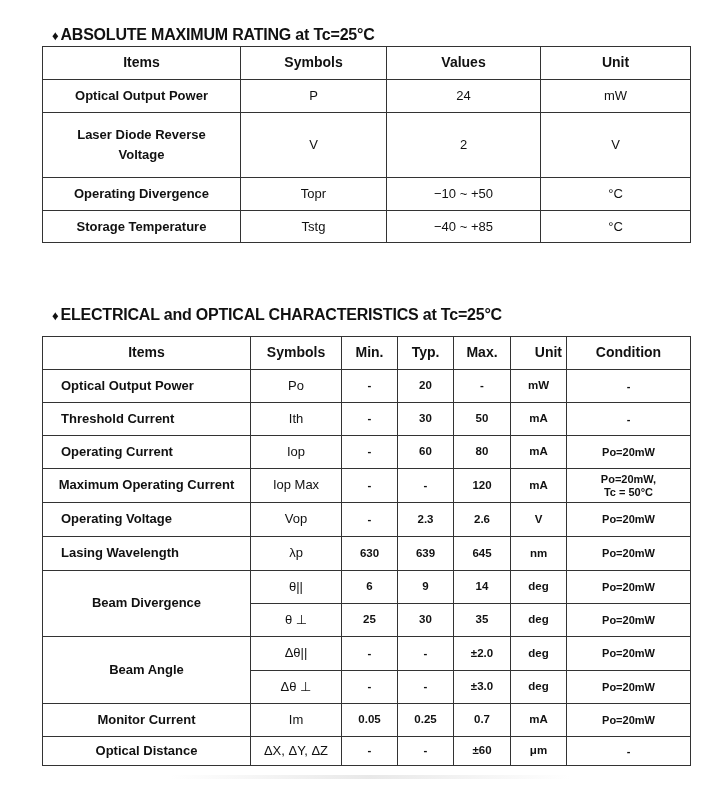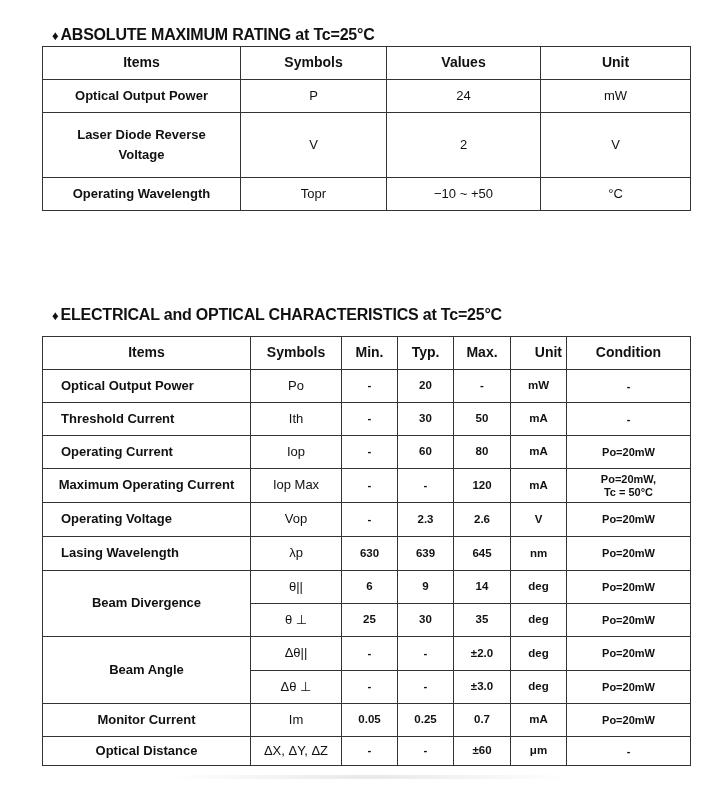--- a/index.html
+++ b/index.html
@@ -47,23 +47,29 @@
     <td class="val">24</td>
     <td class="val">mW</td>
   </tr>
   <tr style="height:45px">
     <td style="padding:12px 30px">Laser Diode Reverse Voltage</td>
     <td class="val">V</td>
     <td class="val">2</td>
     <td class="val">V</td>
   </tr>
   <tr style="height:33px">
-    <td>Operating Wavelength</td>
+    <td>Operating Divergence</td>
     <td class="val">Topr</td>
     <td class="val">−10 ~ +50</td>
+    <td class="val">°C</td>
+  </tr>
+  <tr style="height:32px">
+    <td>Storage Temperature</td>
+    <td class="val">Tstg</td>
+    <td class="val">−40 ~ +85</td>
     <td class="val">°C</td>
   </tr>
 </tbody>
   </table>
 
 <div class="section-title" style="top:306px;">
   <span class="diamond">♦</span><span>ELECTRICAL and OPTICAL CHARACTERISTICS at Tc=25°C</span>
 </div>
 
 <table id="t2">

